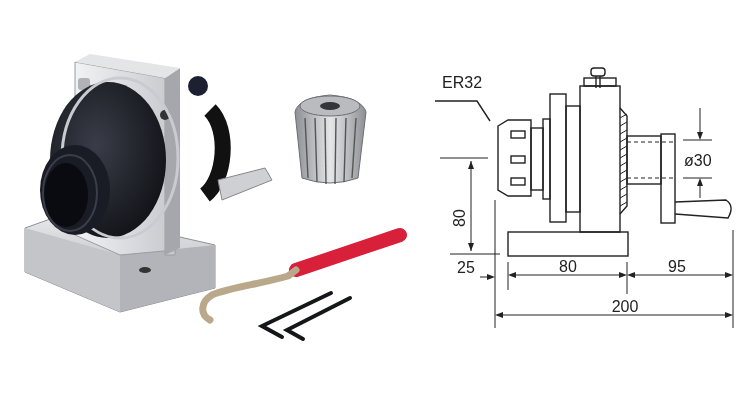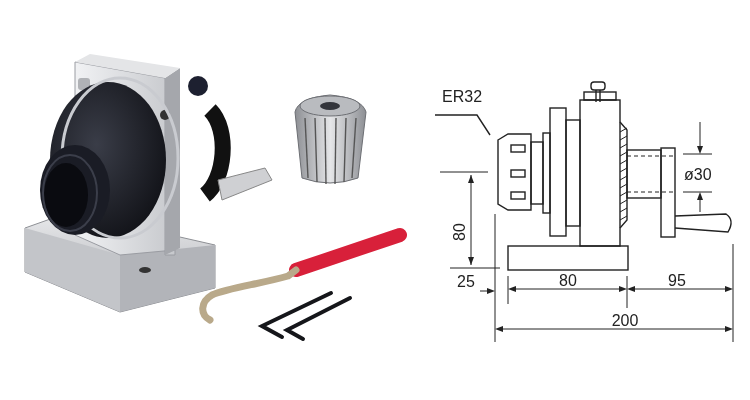--- a/index.html
+++ b/index.html
@@ -1,19 +1,19 @@
 <!DOCTYPE html>
 <html><head>
 <meta charset="utf-8">
 <style>
   html, body { margin:0; padding:0; background:#ffffff; }
   body { width:750px; height:400px; position:relative; overflow:hidden; font-family:"Liberation Sans", sans-serif; }
   .panel { position:absolute; }
   #photo { left:0; top:40px; width:420px; height:320px; }
-  #drawing { left:420px; top:72px; width:330px; height:280px; }
+  #drawing { left:420px; top:58px; width:330px; height:280px; }
   svg text { font-family:"Liberation Sans", sans-serif; fill:#222; }
 </style>
 </head>
 <body>
 
 <div class="panel" id="photo">
   <svg width="420" height="320" viewBox="0 0 420 320">
     <defs>
       <linearGradient id="gBase" x1="0" y1="0" x2="0" y2="1">
         <stop offset="0" stop-color="#e9eaec"></stop>

